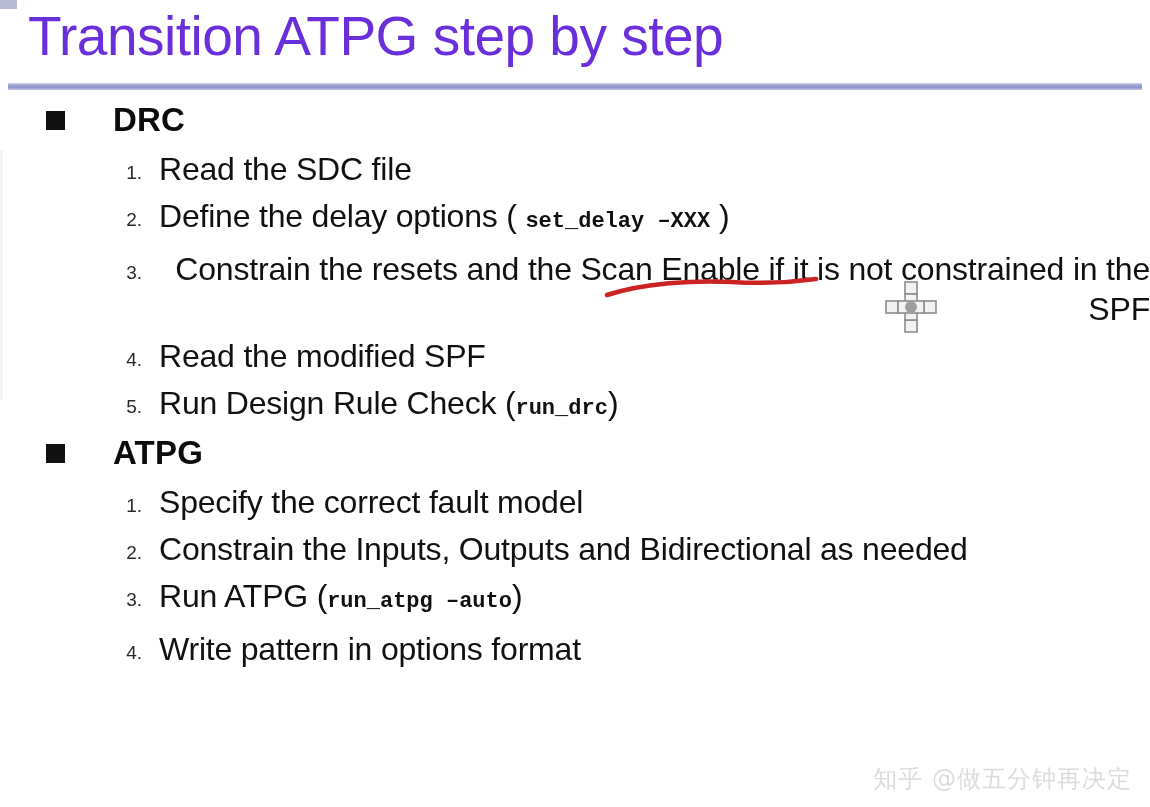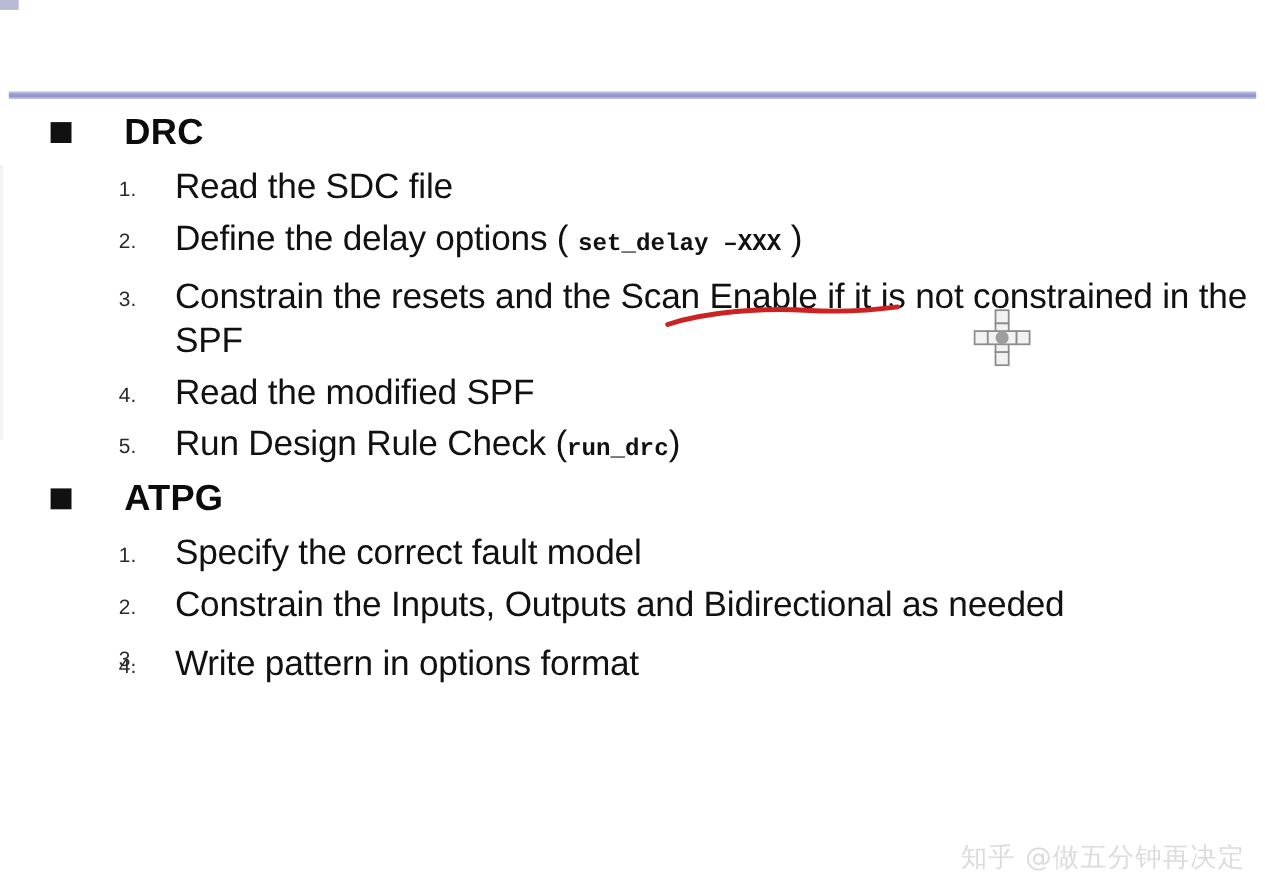--- a/index.html
+++ b/index.html
@@ -69,20 +69,21 @@
   
   .content {
     position: absolute;
     left: 0;
     top: 96px;
     width: 1150px;
   }
 
   .section {
     position: relative;
+    text-align: right;
   }
 
   .section-head {
     display: flex;
     align-items: center;
     margin-left: 46px;
     height: 46px;
   }
   .sq-bullet {
     width: 19px;
@@ -170,20 +171,21 @@
   }
 </style>
 </head>
 <body>
 
 <div id="slide">
 
   <div class="corner-mark"></div>
   <div class="edge-left"></div>
 
+  <div class="title">Transition ATPG step by step</div>
   <div class="title-rule"></div>
 
   <div class="content" id="content">
       <div class="section">
         <div class="section-head">
           <span class="sq-bullet"></span>
           <span class="section-title">DRC</span>
         </div>
         <ol class="steps">
           <li>
@@ -217,20 +219,21 @@
           <li>
             <span class="num">1.</span>
             <span class="step-text"><span>Specify the correct fault model</span></span>
           </li>
           <li>
             <span class="num">2.</span>
             <span class="step-text"><span>Constrain the Inputs, Outputs and Bidirectional as needed</span></span>
           </li>
           <li>
             <span class="num">3.</span>
+            <span class="step-text"><span>Run ATPG (</span><span class="mono">run_atpg –auto</span><span>)</span></span>
           </li>
           <li>
             <span class="num">4.</span>
             <span class="step-text"><span>Write pattern in options format</span></span>
           </li>
         </ol>
       </div>
     </div>
 
   <svg class="red-underline" viewBox="0 0 215 26" preserveAspectRatio="none">

